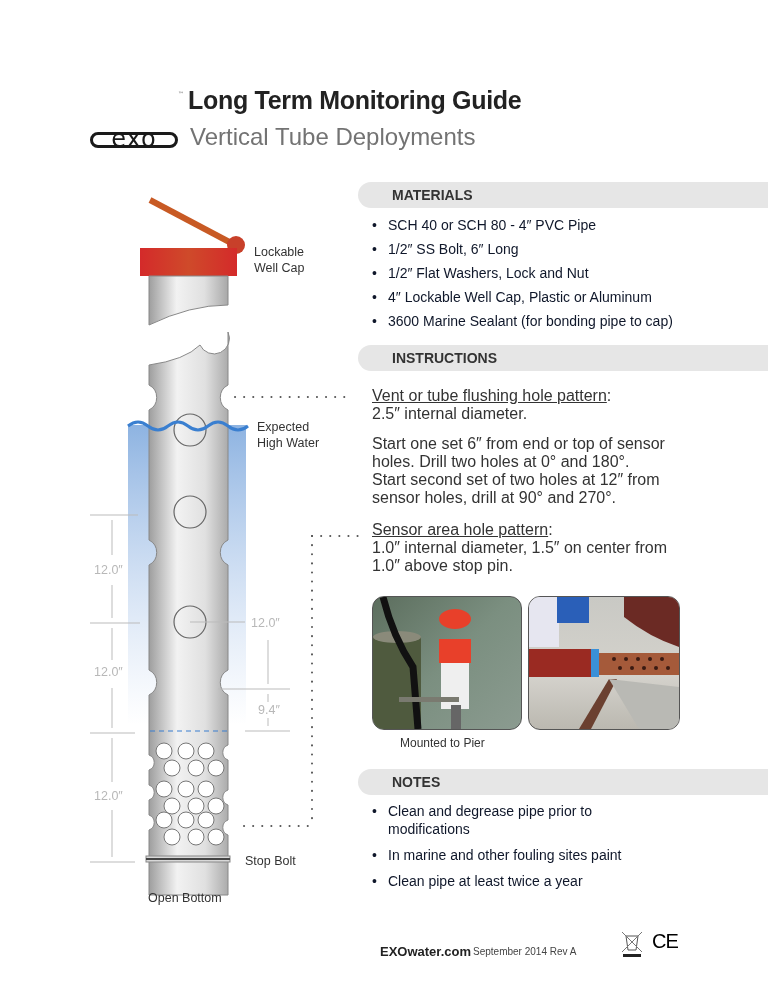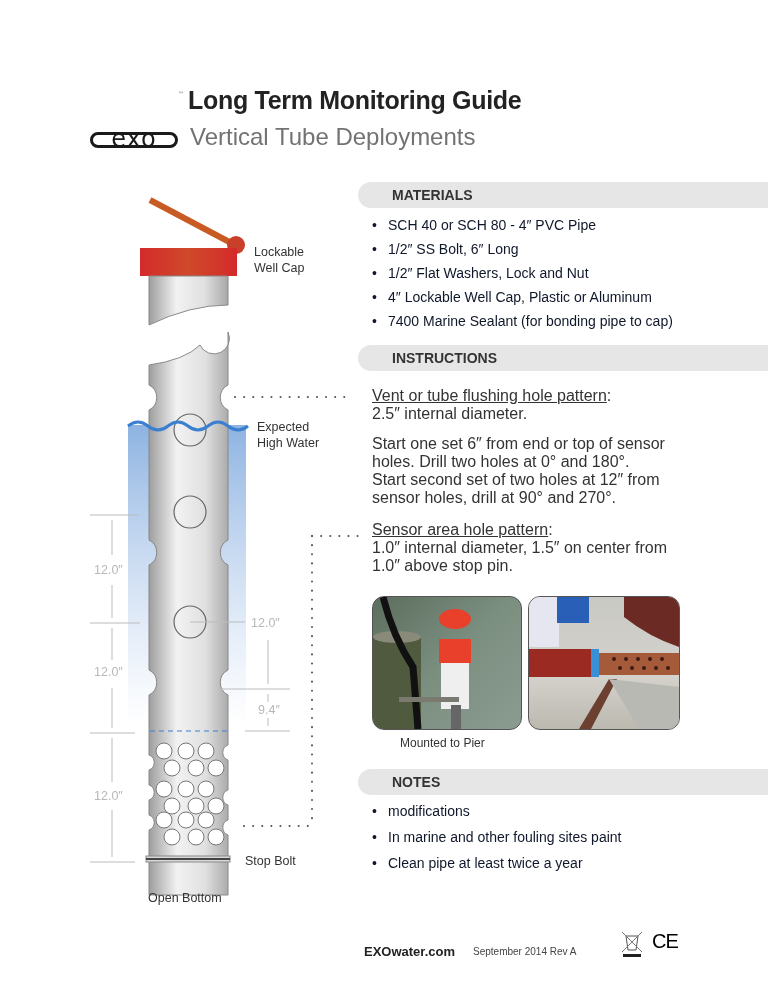--- a/index.html
+++ b/index.html
@@ -16,21 +16,21 @@
   .bul li { list-style:none; position:relative; padding-left:16px; }
   .bul li::before { content:"•"; position:absolute; left:0; }
   ul { margin:0; padding:0; }
   .para { font-size:16px; color:#333; font-family:"Liberation Sans", sans-serif; line-height:18px; }
   .u { text-decoration:underline; }
   .lab { font-size:12.5px; color:#333; font-family:"Liberation Sans", sans-serif; line-height:16px; }
   .dim { font-size:12.5px; color:#b8b8b8; font-family:"Liberation Sans", sans-serif; }
   .cap { font-size:12px; color:#333; font-family:"Liberation Sans", sans-serif; }
   .photo { border-radius:12px; overflow:hidden; border:1px solid #555; }
   .notes li { line-height:18px; margin-bottom:8px; }
-  .footer-site { left:364px; top:944px; font-size:13px; font-weight:bold; color:#222; font-family:"Liberation Sans", sans-serif; }
+  .footer-site { left:380px; top:944px; font-size:13px; font-weight:bold; color:#222; font-family:"Liberation Sans", sans-serif; }
   .footer-rev { left:473px; top:946px; font-size:10px; color:#444; font-family:"Liberation Sans", sans-serif; }
 </style>
 </head>
 <body>
 
 <div class="abs logo">
   <span class="logo-text">exo</span>
 </div>
 <div class="abs tm">™</div>
 <div class="abs title">Long Term Monitoring Guide</div>
@@ -153,21 +153,21 @@
 <div class="abs dim" style="left:251px;top:616px">12.0″</div>
 <div class="abs dim" style="left:258px;top:703px">9.4″</div>
 
 <div class="abs section-bar" style="top:182px"></div>
 <div class="abs section-title" style="top:187px">MATERIALS</div>
 <ul class="abs bul" style="left:372px;top:213px">
   <li>SCH 40 or SCH 80 - 4″ PVC Pipe</li>
   <li>1/2″ SS Bolt, 6″ Long</li>
   <li>1/2″ Flat Washers, Lock and Nut</li>
   <li>4″ Lockable Well Cap, Plastic or Aluminum</li>
-  <li>7400 Marine Sealant (for bonding pipe to cap)</li>
+  <li>3600 Marine Sealant (for bonding pipe to cap)</li>
 </ul>
 
 <div class="abs section-bar" style="top:345px"></div>
 <div class="abs section-title" style="top:350px">INSTRUCTIONS</div>
 <div class="abs para" style="left:372px;top:387px">
   <div><span class="u">Vent or tube flushing hole pattern</span><span>:</span></div>
   <div>2.5″ internal diameter.</div>
   <div style="height:12px"></div>
   <div>Start one set 6″ from end or top of sensor</div>
   <div>holes. Drill two holes at 0° and 180°.</div>
@@ -216,20 +216,21 @@
     <path d="M80 82 L150 90 L150 132 L110 132 Z" fill="#b9b9b4"></path>
   </svg>
 </div>
 <div class="abs cap" style="left:400px;top:736px">Mounted to Pier</div>
 <div class="abs cap" style="left:558px;top:780px">Copper Design</div>
 
 <div class="abs section-bar" style="top:769px"></div>
 <div class="abs section-title" style="top:774px">NOTES</div>
 <ul class="abs bul notes" style="left:372px;top:802px;font-size:14px">
   <li>
+    <div>Clean and degrease pipe prior to</div>
     <div>modifications</div>
   </li>
   <li>
     <div>In marine and other fouling sites paint</div>
   </li>
   <li>
     <div>Clean pipe at least twice a year</div>
   </li>
 </ul>
 

